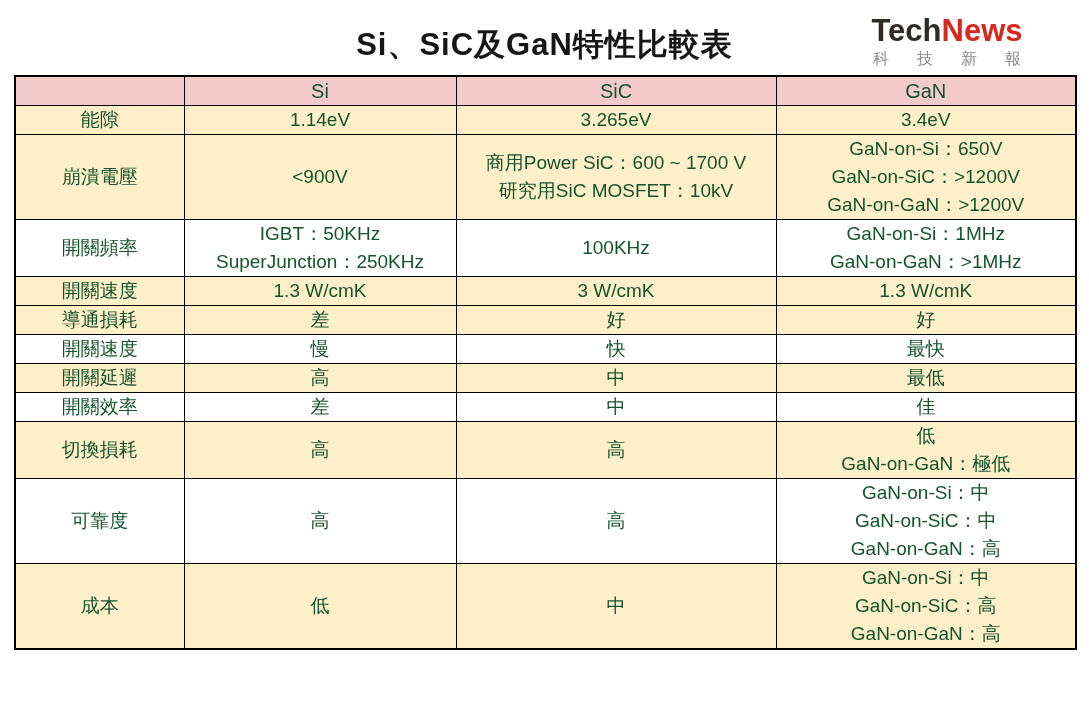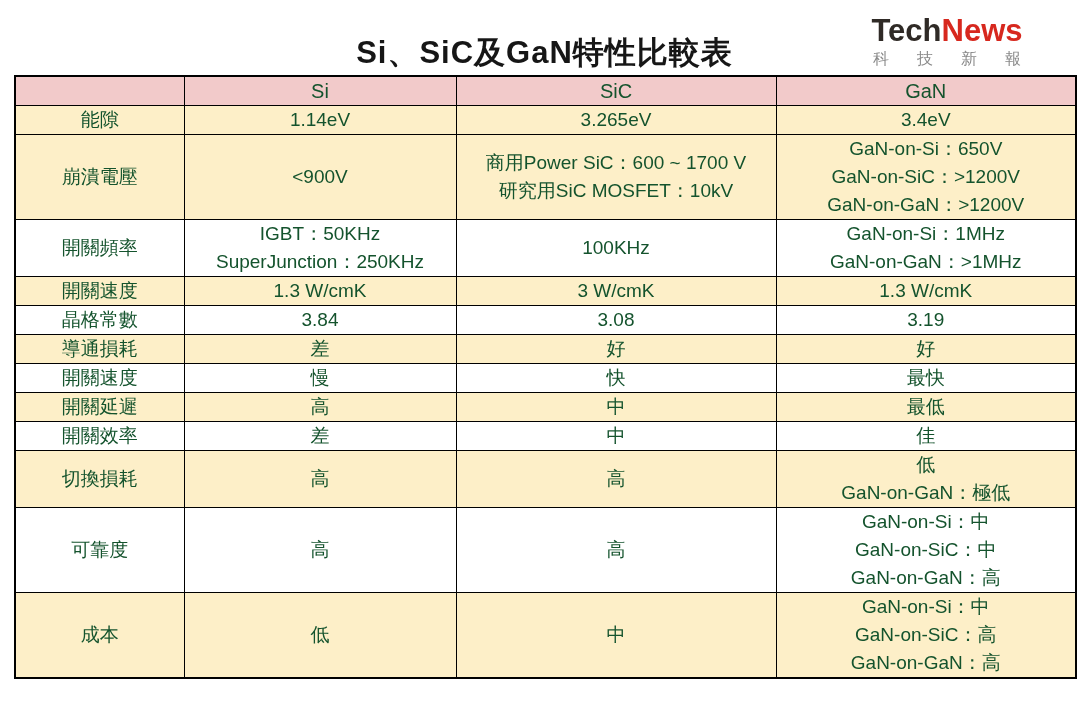--- a/index.html
+++ b/index.html
@@ -10,21 +10,21 @@
   }
   .page {
     position: relative;
     width: 1089px;
     height: 708px;
     background: #ffffff;
     overflow: hidden;
   }
   .title {
     position: absolute;
-    top: 32px;
+    top: 24px;
     left: 0;
     width: 1089px;
     text-align: center;
     font-size: 31px;
     font-weight: bold;
     color: #161616;
     letter-spacing: 1px;
   }
   .logo {
     position: absolute;
@@ -136,26 +136,20 @@
           <td>100KHz</td>
           <td>GaN-on-Si：1MHz
 GaN-on-GaN：&gt;1MHz</td>
         </tr>
         <tr class="shaded">
           <td>開關速度</td>
           <td>1.3 W/cmK</td>
           <td>3 W/cmK</td>
           <td>1.3 W/cmK</td>
         </tr>
-        <tr class="plain">
-          <td>晶格常數</td>
-          <td>3.84</td>
-          <td>3.08</td>
-          <td>3.19</td>
-        </tr>
         <tr class="shaded">
           <td>導通損耗</td>
           <td>差</td>
           <td>好</td>
           <td>好</td>
         </tr>
         <tr class="plain">
           <td>開關速度</td>
           <td>慢</td>
           <td>快</td>

